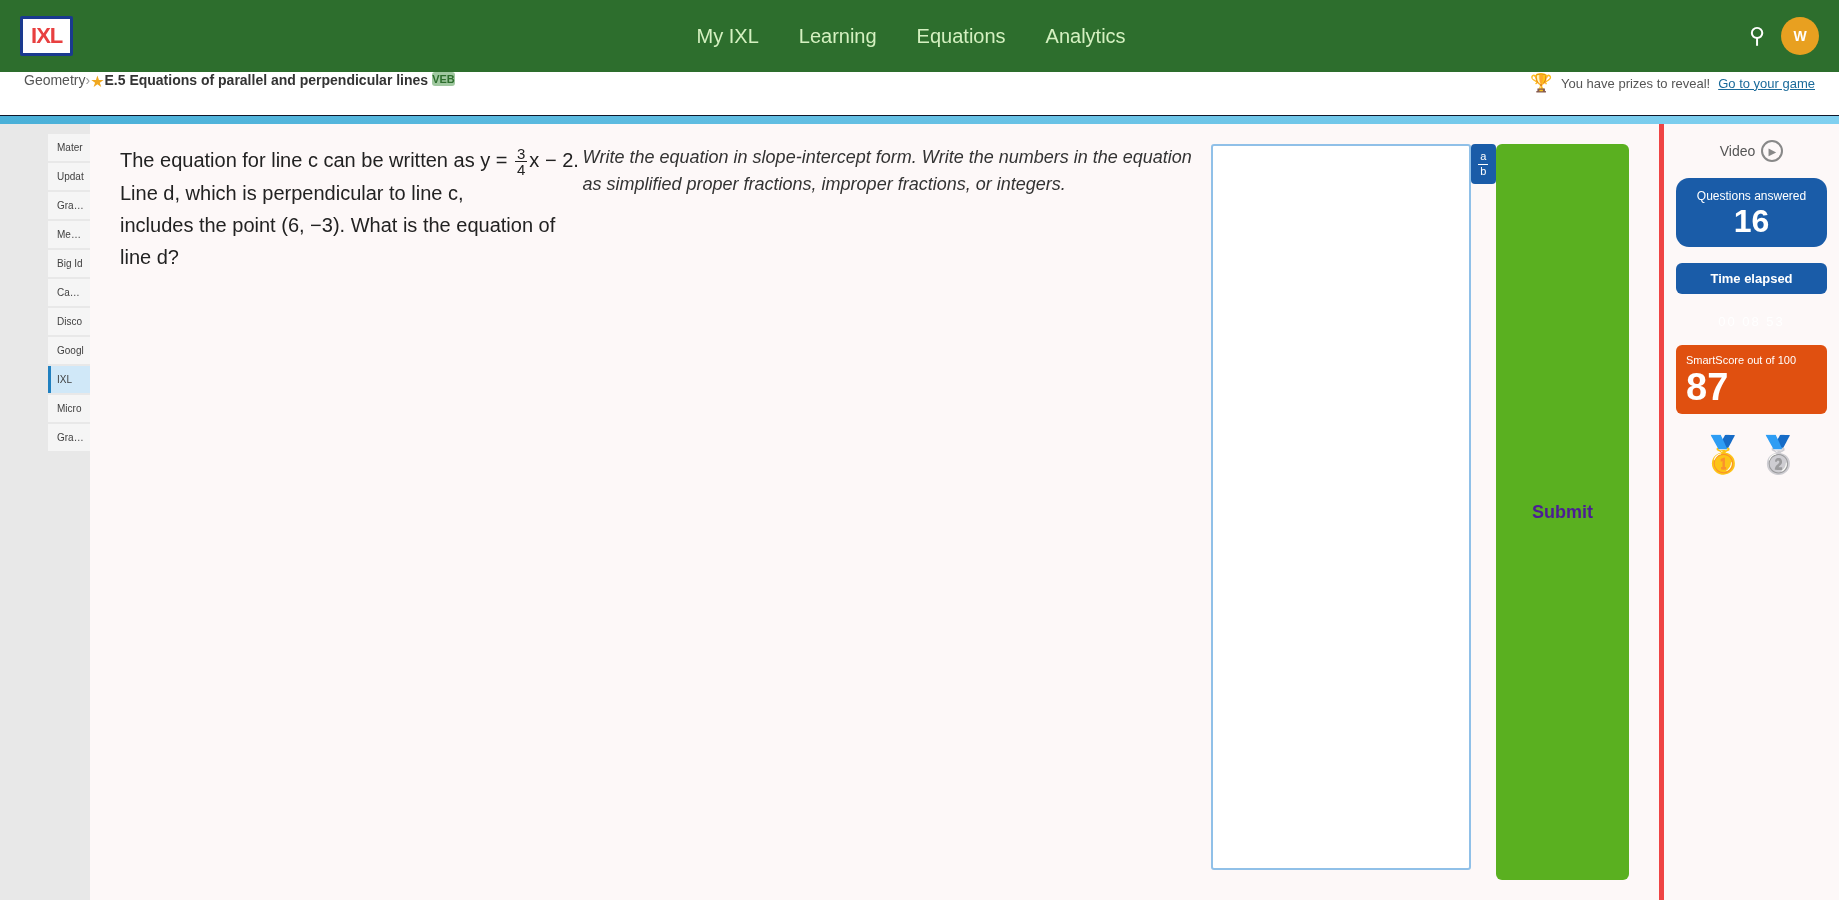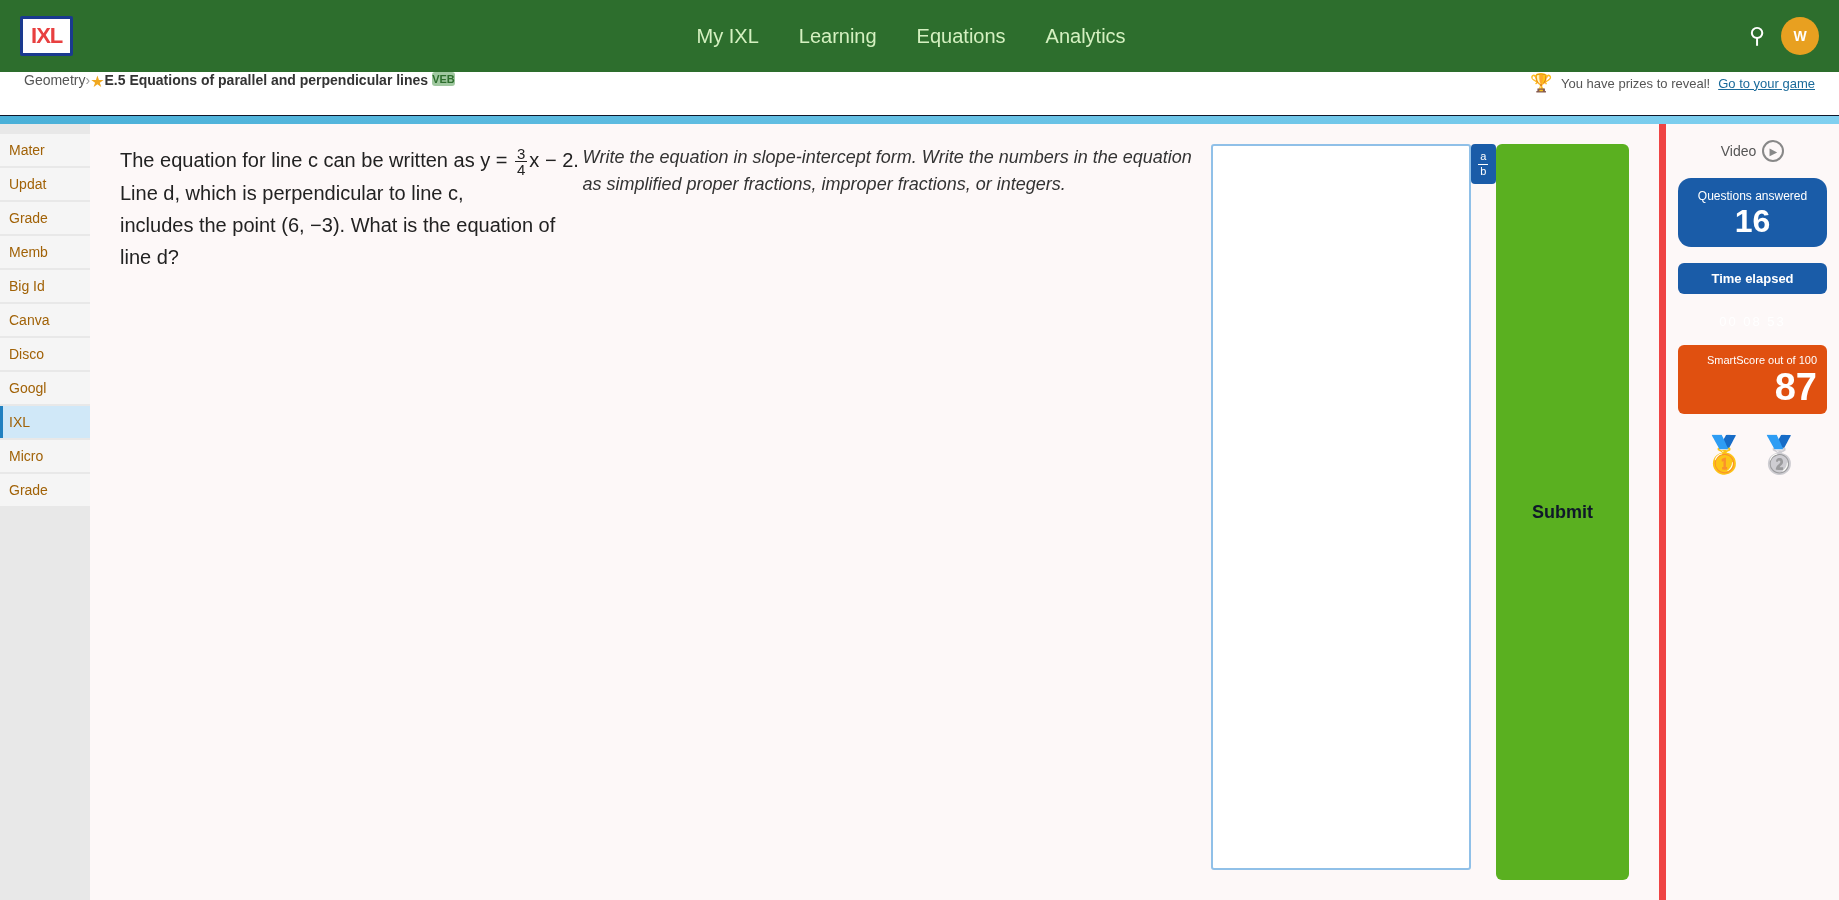--- a/index.html
+++ b/index.html
@@ -134,27 +134,28 @@
       flex-shrink: 0;
       display: flex;
       flex-direction: column;
       gap: 2px;
       padding-top: 10px;
       overflow: hidden;
     }
     .sidebar-item {
       background: #f5f5f5;
       padding: 8px 6px;
-      font-size: 14px;
-      color: #a16207;
+      font-size: 10px;
+      color: #404040;
       cursor: pointer;
       border-left: 3px solid transparent;
       white-space: nowrap;
       overflow: hidden;
       text-overflow: ellipsis;
+      margin-left: 48px;
     }
     .sidebar-item.active { background: #d0e8f8; border-left-color: #2080c0; }
 
     
     .content-panel {
       flex: 1;
       background: #fdf8f8;
       display: flex;
       padding: 20px 30px;
       overflow: auto;
@@ -163,21 +164,21 @@
     
     .right-panel {
       width: 180px;
       background: #fdf8f8;
       flex-shrink: 0;
       display: flex;
       flex-direction: column;
       align-items: center;
       padding: 16px 12px;
       gap: 16px;
-      border-left: 7px solid #ef4444;
+      border-left: 5px solid #ef4444;
     }
 
     .video-btn {
       display: flex;
       align-items: center;
       gap: 6px;
       color: #555;
       font-size: 14px;
       cursor: pointer;
     }
@@ -225,21 +226,21 @@
       font-size: 13px;
       color: white;
       text-align: center;
       margin-top: 4px;
       letter-spacing: 2px;
     }
 
     .smartscore-box {
       background: #e05010;
       color: white;
-      text-align: right;
+      text-align: left;
       padding: 8px 10px;
       border-radius: 6px;
       font-size: 11px;
       line-height: 1.4;
       width: 100%;
     }
     .smartscore-num {
       font-size: 38px;
       font-weight: bold;
       color: white;
@@ -294,21 +295,21 @@
       cursor: pointer;
       font-size: 14px;
       display: flex;
       align-items: center;
       justify-content: center;
       margin-bottom: 24px;
     }
 
     .submit-btn {
       background: #5ab020;
-      color: #0f172a;
+      color: #4c1d95;
       border: none;
       border-radius: 6px;
       padding: 12px 36px;
       font-size: 18px;
       font-weight: bold;
       cursor: pointer;
     }
 
     
     .frac {

